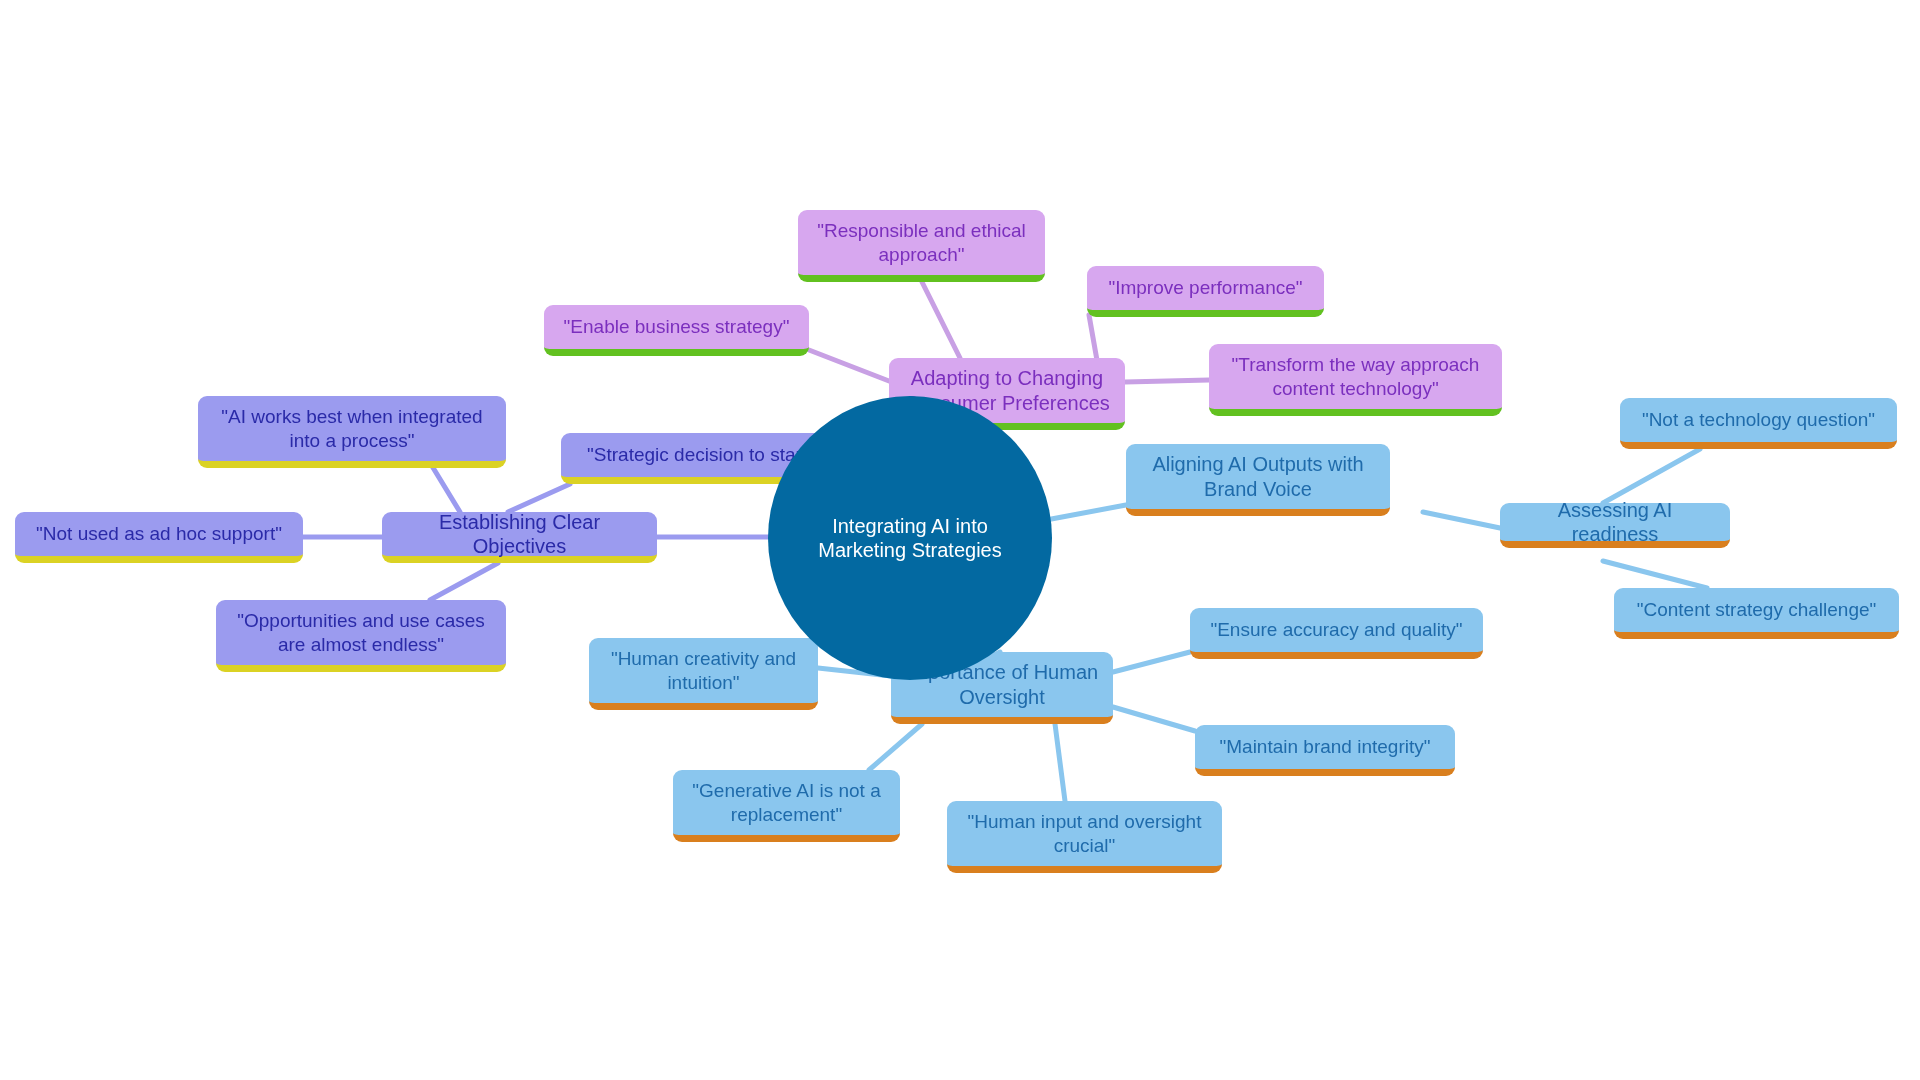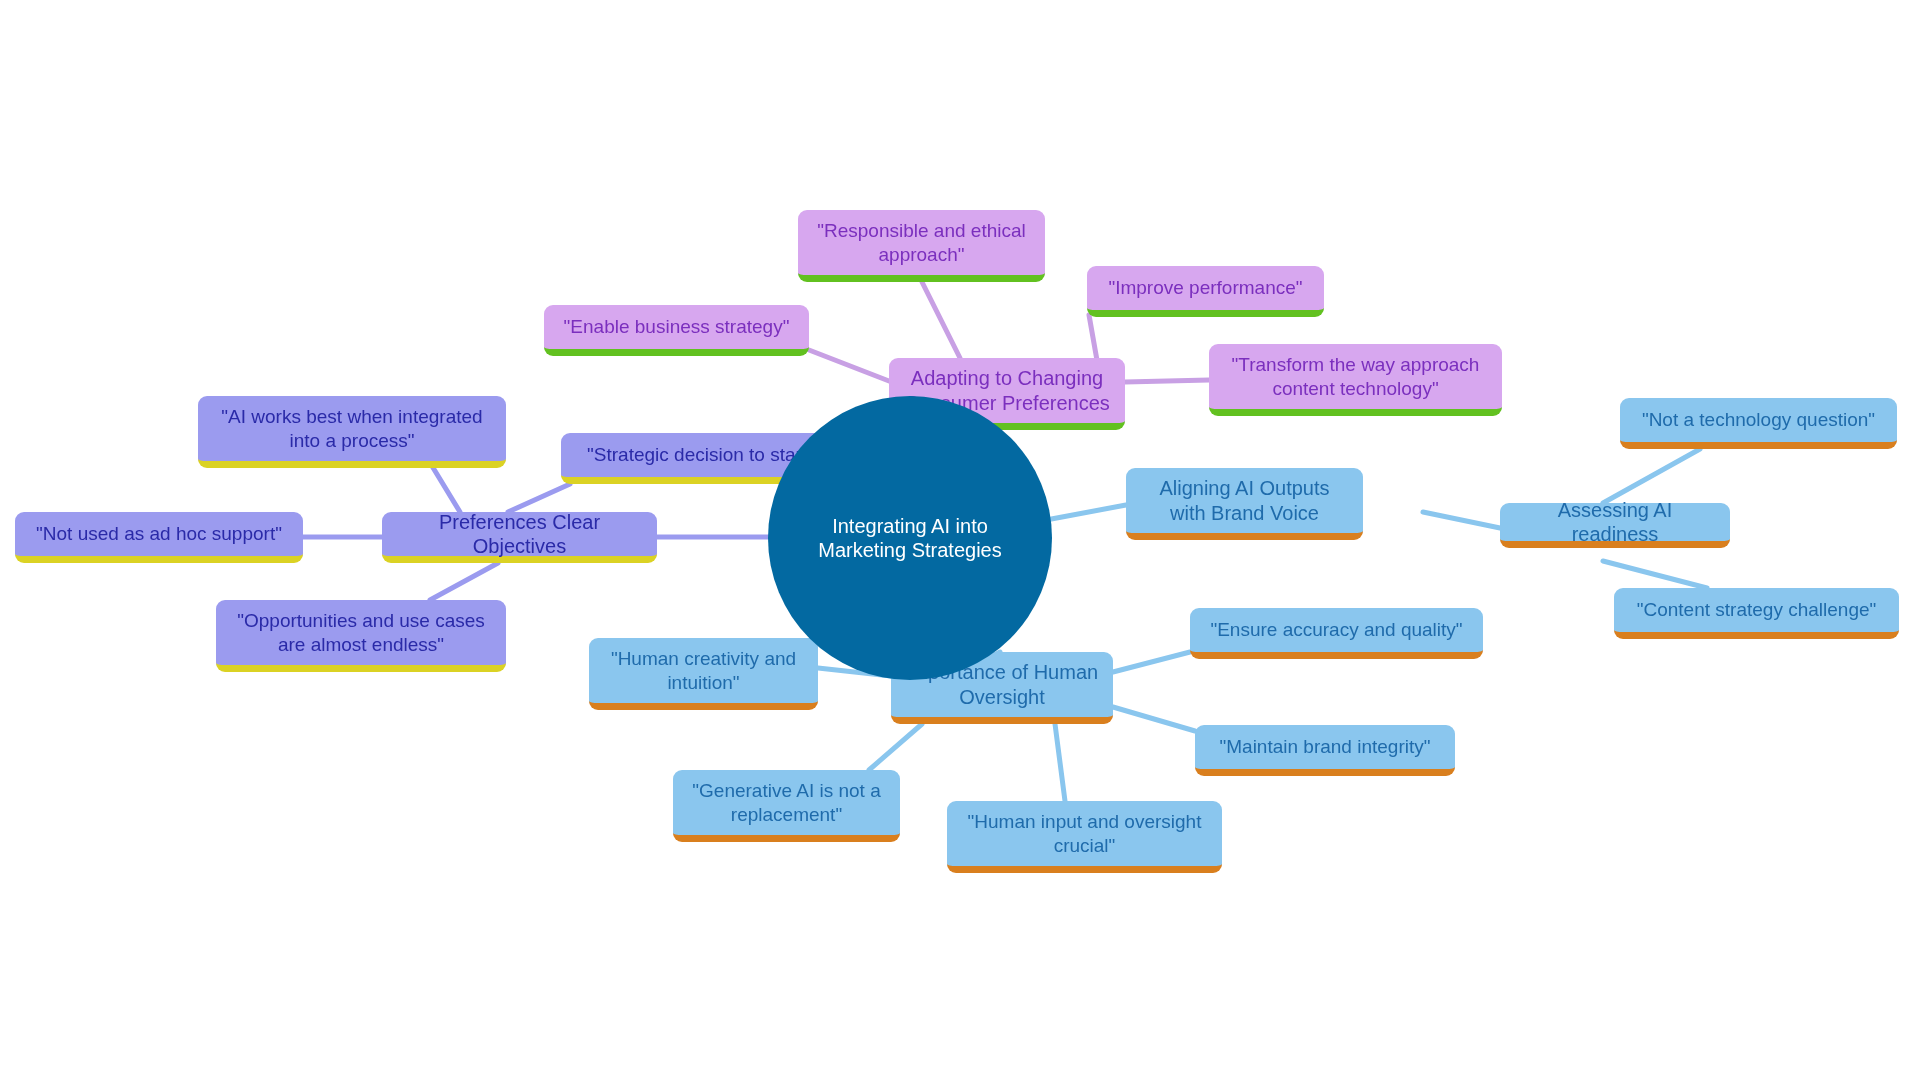--- a/index.html
+++ b/index.html
@@ -99,26 +99,26 @@
       <line x1="1113" y1="707" x2="1195" y2="731" stroke="#8ac6ee" stroke-width="5" stroke-linecap="round"></line>
       <line x1="922" y1="724" x2="869" y2="770" stroke="#8ac6ee" stroke-width="5" stroke-linecap="round"></line>
       <line x1="1055" y1="724" x2="1065" y2="801" stroke="#8ac6ee" stroke-width="5" stroke-linecap="round"></line>
     </svg>
 <div class="node root" style="left: 768px; top: 396px; width: 284px; height: 284px;">Integrating AI into Marketing Strategies</div>
     <div class="node purple topic" style="left: 889px; top: 358px; width: 236px; height: 72px;">Adapting to Changing Consumer Preferences</div>
     <div class="node purple leaf" style="left: 798px; top: 210px; width: 247px; height: 72px;">"Responsible and ethical approach"</div>
     <div class="node purple leaf" style="left: 544px; top: 305px; width: 265px; height: 51px;">"Enable business strategy"</div>
     <div class="node purple leaf" style="left: 1087px; top: 266px; width: 237px; height: 51px;">"Improve performance"</div>
     <div class="node purple leaf" style="left: 1209px; top: 344px; width: 293px; height: 72px;">"Transform the way approach content technology"</div>
-    <div class="node periwinkle topic" style="left: 382px; top: 512px; width: 275px; height: 51px;">Preferences Clear Objectives</div>
+    <div class="node periwinkle topic" style="left: 382px; top: 512px; width: 275px; height: 51px;">Establishing Clear Objectives</div>
     <div class="node periwinkle leaf" style="left: 198px; top: 396px; width: 308px; height: 72px;">"AI works best when integrated into a process"</div>
     <div class="node periwinkle leaf" style="left: 561px; top: 433px; width: 279px; height: 51px;">"Strategic decision to start"</div>
     <div class="node periwinkle leaf" style="left: 15px; top: 512px; width: 288px; height: 51px;">"Not used as ad hoc support"</div>
     <div class="node periwinkle leaf" style="left: 216px; top: 600px; width: 290px; height: 72px;">"Opportunities and use cases are almost endless"</div>
-    <div class="node blue topic" style="left: 1126px; top: 468px; width: 237px; height: 72px;">Aligning AI Outputs with Brand Voice</div>
+    <div class="node blue topic" style="left: 1126px; top: 444px; width: 264px; height: 72px;">Aligning AI Outputs with Brand Voice</div>
     <div class="node blue topic" style="left: 1500px; top: 503px; width: 230px; height: 45px;">Assessing AI readiness</div>
     <div class="node blue leaf" style="left: 1620px; top: 398px; width: 277px; height: 51px;">"Not a technology question"</div>
     <div class="node blue leaf" style="left: 1614px; top: 588px; width: 285px; height: 51px;">"Content strategy challenge"</div>
     <div class="node blue topic" style="left: 891px; top: 652px; width: 222px; height: 72px;">Importance of Human Oversight</div>
     <div class="node blue leaf" style="left: 589px; top: 638px; width: 229px; height: 72px;">"Human creativity and intuition"</div>
     <div class="node blue leaf" style="left: 1190px; top: 608px; width: 293px; height: 51px;">"Ensure accuracy and quality"</div>
     <div class="node blue leaf" style="left: 1195px; top: 725px; width: 260px; height: 51px;">"Maintain brand integrity"</div>
     <div class="node blue leaf" style="left: 673px; top: 770px; width: 227px; height: 72px;">"Generative AI is not a replacement"</div>
     <div class="node blue leaf" style="left: 947px; top: 801px; width: 275px; height: 72px;">"Human input and oversight crucial"</div>
   </div>

